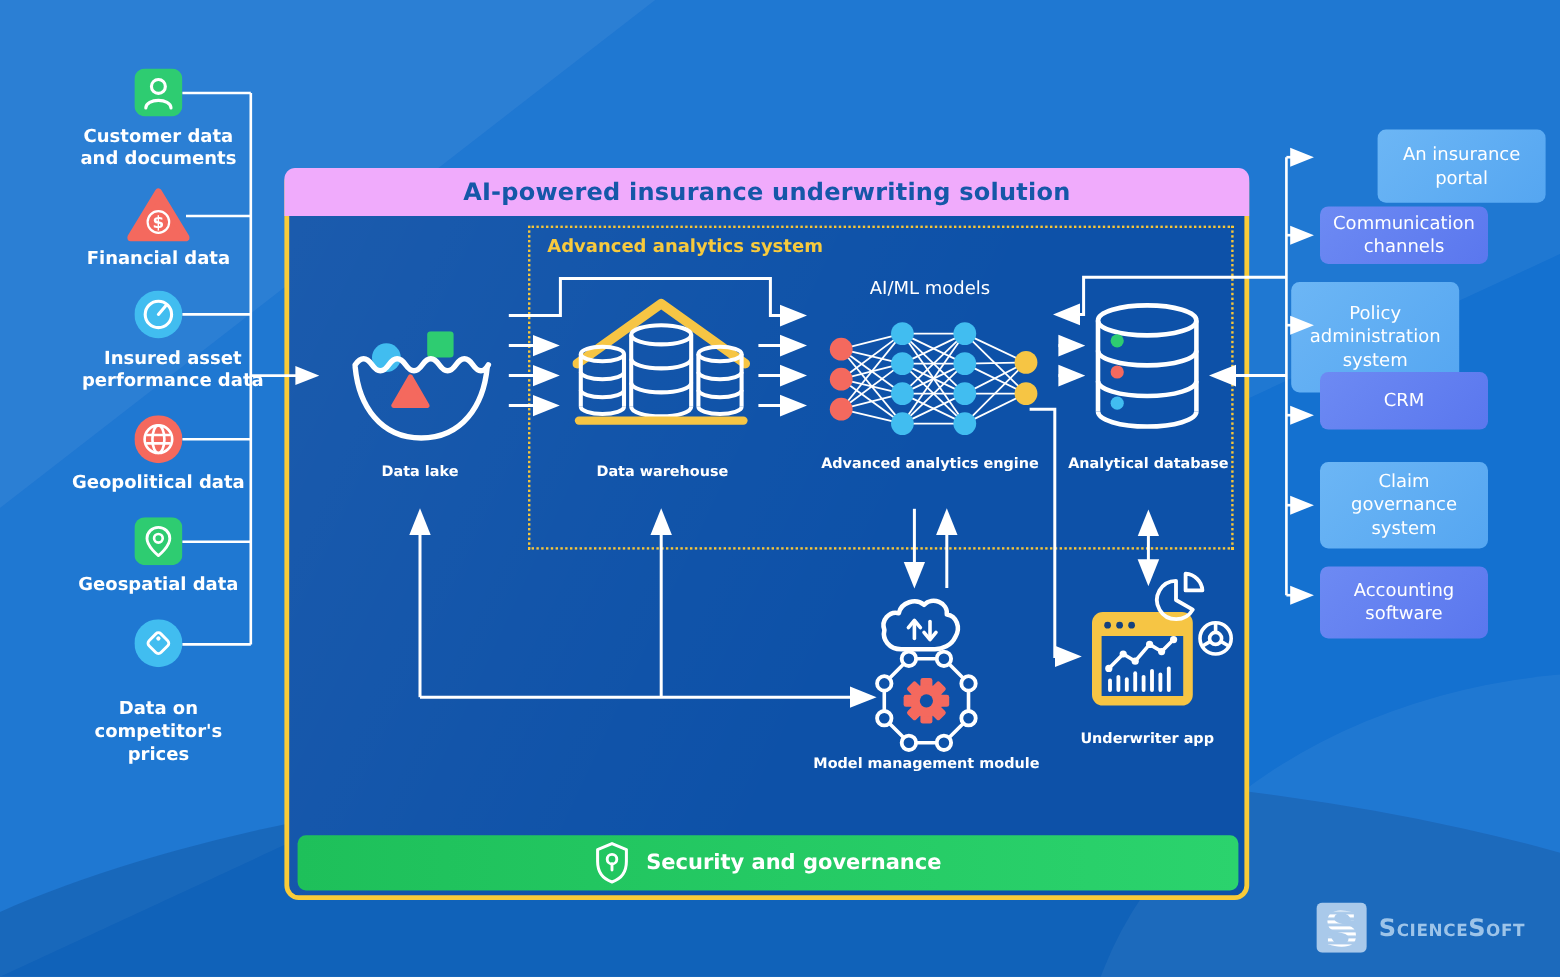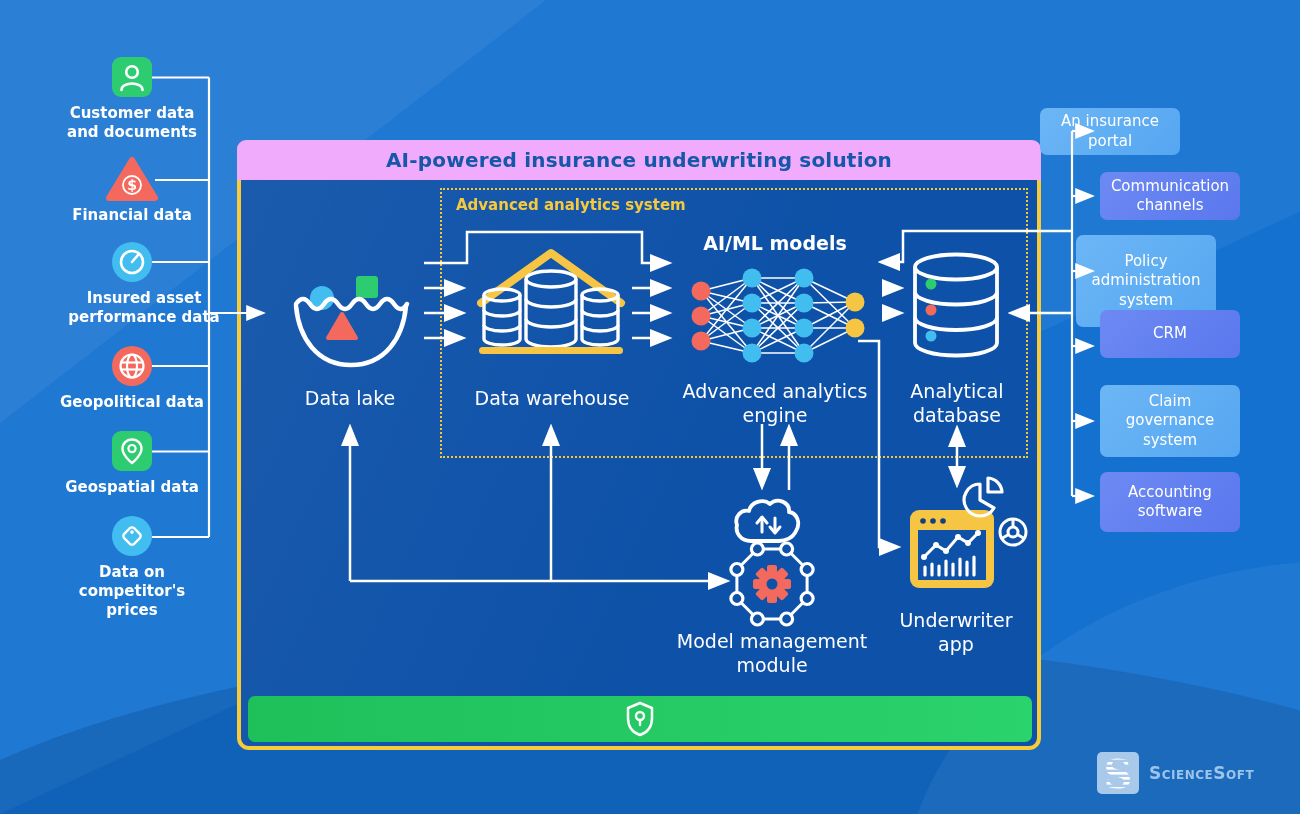--- a/index.html
+++ b/index.html
@@ -34,40 +34,40 @@
 
   
   .dotted-box{left:440px;top:188px;width:588px;height:270px;box-sizing:border-box;
     border:2px dotted #f5c63a;}
   .dotted-label{left:456px;top:196px;width:300px;color:#f7ca3d;
     font-size:15px;font-weight:bold;text-align:left;}
 
   
   .lbl{color:#ffffff;text-align:center;line-height:1.28;}
   .lbl-source{font-size:15px;font-weight:600;}
-  .lbl-comp{font-size:19px;font-weight:normal;}
-  .lbl-soft{font-size:19px;font-weight:700;}
+  .lbl-comp{font-size:12px;font-weight:bold;}
+  .lbl-soft{font-size:15px;font-weight:400;}
 
   
   .int-box{width:140px;box-sizing:border-box;border-radius:7px;
     display:flex;align-items:center;justify-content:center;
     color:#fff;font-size:15px;font-weight:500;text-align:center;line-height:1.3;
     padding:4px 6px;}
   .int-light{background:linear-gradient(135deg,#6cb6f5,#55a6f1);}
   .int-indigo{background:linear-gradient(135deg,#6d8af3,#5a77ee);}
 
   
   .security-bar{left:248px;top:696px;width:784px;height:46px;border-radius:7px;
     background:linear-gradient(90deg,#1ec05a,#2bd36d);
     display:flex;align-items:center;justify-content:center;gap:13px;}
   .security-label{color:#fff;font-size:17.5px;font-weight:bold;}
 
   
   .logo-wrap{left:1097px;top:752px;display:flex;align-items:center;gap:10px;}
-  .logo-text{color:#9dc4e9;font-size:17px;font-weight:600;
+  .logo-text{color:#9dc4e9;font-size:20px;font-weight:600;
     font-variant:small-caps;letter-spacing:0.5px;}
 
   svg{display:block;}
   .overlay{left:0;top:0;pointer-events:none;}
 </style>
 </head>
 <body>
 
 <div class="abs band-a"></div>
 <div class="abs band-b"></div>
@@ -121,21 +121,21 @@
     <rect x="13" y="13" width="14" height="14" rx="3" fill="none" stroke="#fff" stroke-width="2.4"></rect>
     <circle cx="17.2" cy="17.2" r="1.8" fill="#fff"></circle>
   </g>
 </svg>
 
 <div class="abs lbl lbl-source" style="left:67px;top:104px;width:130px">Customer data and documents</div>
 <div class="abs lbl lbl-source" style="left:42px;top:206px;width:180px">Financial data</div>
 <div class="abs lbl lbl-source" style="left:64px;top:289px;width:160px">Insured asset performance data</div>
 <div class="abs lbl lbl-source" style="left:42px;top:393px;width:180px">Geopolitical data</div>
 <div class="abs lbl lbl-source" style="left:42px;top:478px;width:180px">Geospatial data</div>
-<div class="abs lbl lbl-source" style="left:52px;top:563px;width:160px">Data on competitor's prices</div>
+<div class="abs lbl lbl-source" style="left:52px;top:581px;width:160px">Data on competitor's prices</div>
 
 <svg class="abs" style="left:286px;top:276px" width="132" height="96">
   <circle cx="36" cy="22" r="12" fill="#41bdf0"></circle>
   <rect x="70" y="0" width="22" height="22" rx="3" fill="#2ecc71"></rect>
   <path d="M10,28 Q17,18 24,28 T38,28 T52,28 T66,28 T80,28 T94,28 T108,28 T121,28" fill="none" stroke="#fff" stroke-width="4.5" stroke-linecap="round"></path>
   <path d="M10,30 C13,62 31,89 65,89 C99,89 117,62 120,30" fill="none" stroke="#fff" stroke-width="4.5" stroke-linecap="round"></path>
   <path d="M42,62 L56,38 L70,62 Z" fill="#f4695e" stroke="#f4695e" stroke-width="4" stroke-linejoin="round"></path>
 </svg>
 
 <svg class="abs" style="left:477px;top:247px" width="150" height="112">
@@ -263,23 +263,24 @@
 <div class="abs lbl lbl-comp" style="left:877px;top:379px;width:160px">Analytical database</div>
 <div class="abs lbl lbl-comp" style="left:672px;top:629px;width:200px">Model management module</div>
 <div class="abs lbl lbl-comp" style="left:881px;top:608px;width:150px">Underwriter app</div>
 
 <div class="abs security-bar">
   <svg width="30" height="36">
     <path d="M15,2 L27,7 L27,17 C27,27 21,32 15,34 C9,32 3,27 3,17 L3,7 Z" fill="none" stroke="#fff" stroke-width="2.5" stroke-linejoin="round"></path>
     <circle cx="15" cy="15" r="4" fill="none" stroke="#fff" stroke-width="2.4"></circle>
     <line x1="15" y1="19" x2="15" y2="24" stroke="#fff" stroke-width="2.4" stroke-linecap="round"></line>
   </svg>
+  <span class="security-label">Security and governance</span>
 </div>
 
-<div class="abs int-box int-light" style="left:1040px;top:108px;height:47px">An insurance portal</div>
+<div class="abs int-box int-light" style="left:1148px;top:108px;height:61px">An insurance portal</div>
 <div class="abs int-box int-indigo" style="left:1100px;top:172px;height:48px">Communication channels</div>
 <div class="abs int-box int-light" style="left:1076px;top:235px;height:92px">Policy administration system</div>
 <div class="abs int-box int-indigo" style="left:1100px;top:310px;height:48px">CRM</div>
 <div class="abs int-box int-light" style="left:1100px;top:385px;height:72px">Claim governance system</div>
 <div class="abs int-box int-indigo" style="left:1100px;top:472px;height:60px">Accounting software</div>
 
 <div class="abs logo-wrap">
   <svg width="42" height="42">
     <defs>
       <pattern id="stripes" width="5" height="5" patternUnits="userSpaceOnUse">

